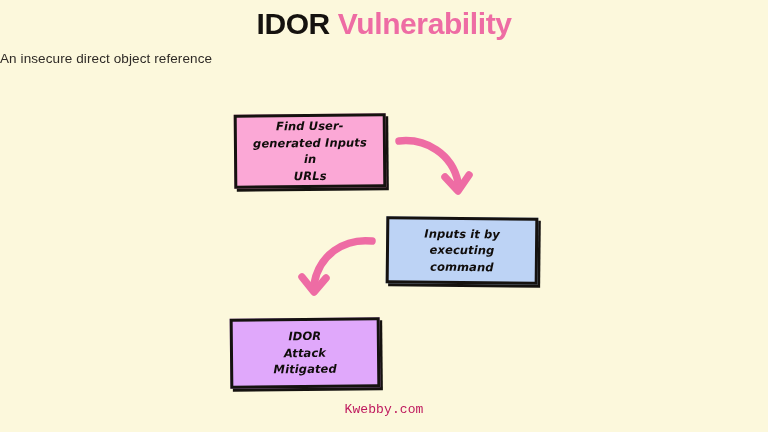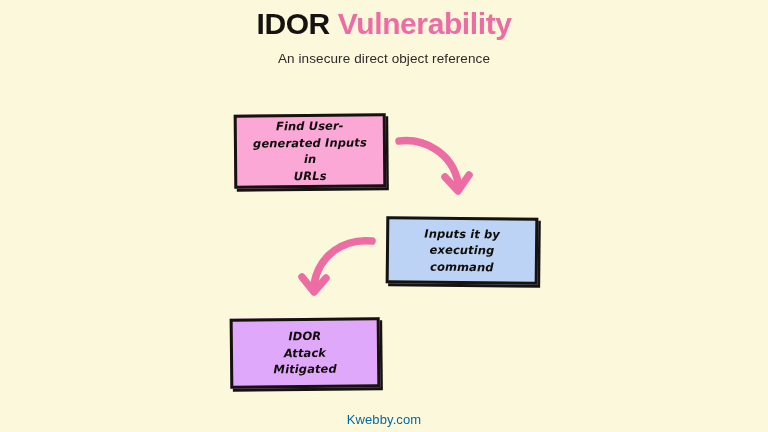--- a/index.html
+++ b/index.html
@@ -41,21 +41,21 @@
   .title .t-accent {
     color: #EE6CA4;
     font-weight: bold;
   }
 
   .subtitle {
     position: absolute;
     top: 50px;
     left: 0;
     width: 768px;
-    text-align: center;
+    text-align: left;
     font-size: 13.5px;
     color: #2E2A26;
     letter-spacing: 0.1px;
     line-height: 18px;
   }
 
   
   .flow-box {
     position: absolute;
     box-sizing: border-box;
@@ -108,27 +108,28 @@
     position: absolute;
     overflow: visible;
     pointer-events: none;
   }
   #arrow-one { left: 396px; top: 132px; }
   #arrow-two { left: 298px; top: 232px; }
 
   
   .footer {
     position: absolute;
-    top: 412px;
+    top: 402px;
     left: 0;
     width: 768px;
     text-align: center;
     font-size: 13px;
-    color: #0369a1;
+    color: #be185d;
     letter-spacing: 0.1px;
+    font-family: Liberation Mono, monospace;
   }
 </style>
 </head>
 <body>
 
 <div id="canvas">
 
   <div class="title">
     <span class="t-dark">IDOR</span><span class="t-dark">&nbsp;</span><span class="t-accent">Vulnerability</span>
   </div>

